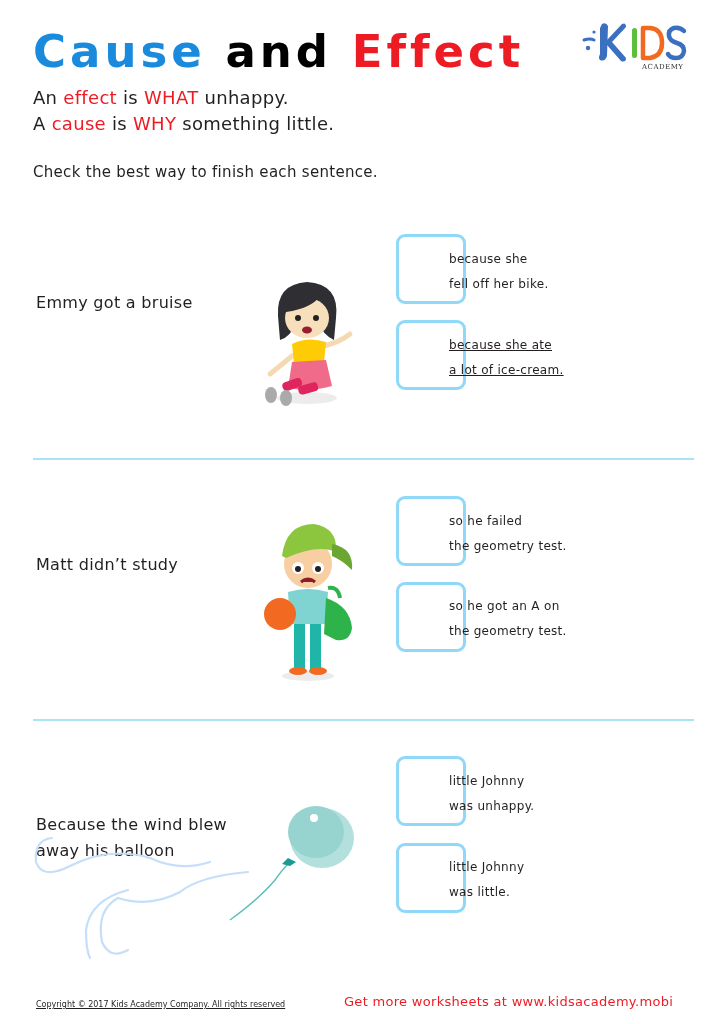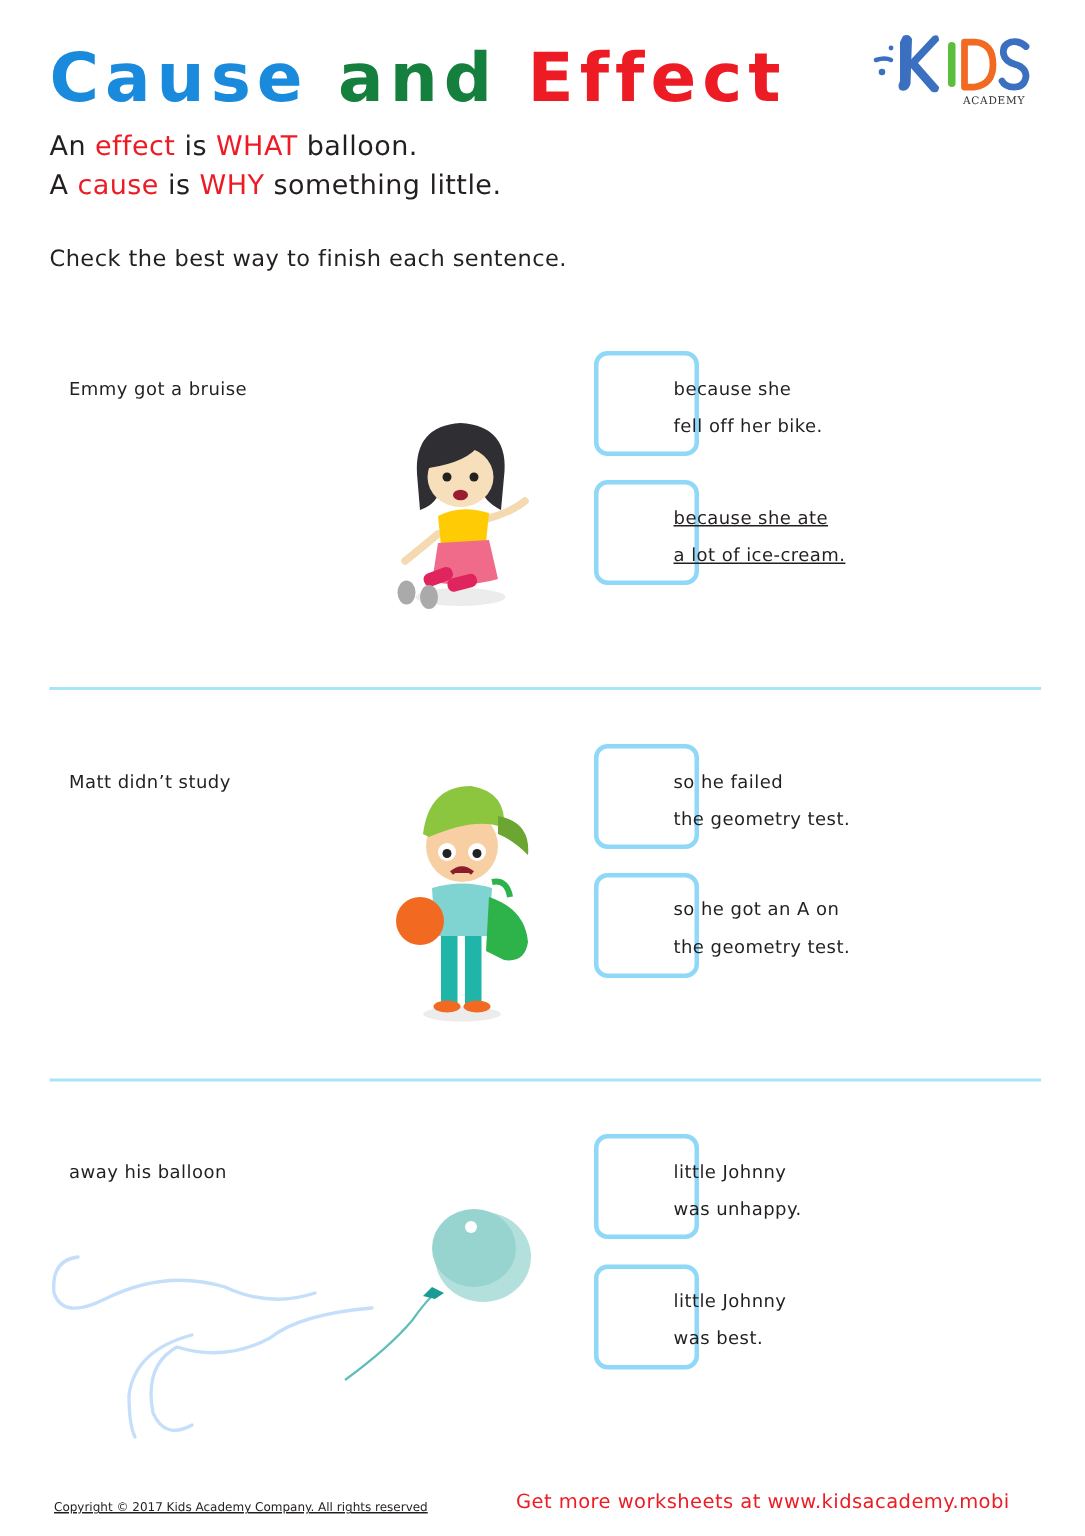--- a/index.html
+++ b/index.html
@@ -3,32 +3,32 @@
 <meta charset="utf-8">
 <style>
   html, body { margin: 0; padding: 0; background: #ffffff; }
   body { width: 723px; height: 1024px; position: relative; overflow: hidden;
          font-family: "DejaVu Sans", "Liberation Sans", sans-serif; color: #231f20; }
   .abs { position: absolute; }
 
   .title { left: 33px; top: 22px; font-family: "DejaVu Sans", sans-serif; font-weight: bold;
            font-size: 45px; letter-spacing: 4px; line-height: 60px; white-space: nowrap; }
   .title .w1 { color: #1a8bdc; }
-  .title .w2 { color: #15803d; margin-top: 28px; }
+  .title .w2 { color: #000000; margin-top: 28px; }
   .title .w3 { color: #ed1c24; }
 
   .logo { left: 580px; top: 18px; width: 120px; height: 52px; }
 
   .intro { left: 33px; font-size: 18px; line-height: 24px; white-space: nowrap; letter-spacing: 0.3px; }
   .intro .red { color: #ed1c24; }
   .intro1 { top: 86px; }
   .intro2 { top: 112px; }
   .instr  { left: 33px; top: 160px; font-size: 15px; line-height: 24px; white-space: nowrap; letter-spacing: 0.3px; }
 
-  .prompt { left: 46px; font-size: 12px; line-height: 26px; white-space: nowrap; letter-spacing: 0.3px; }
+  .prompt { left: 36px; font-size: 16px; line-height: 26px; white-space: nowrap; letter-spacing: 0.3px; margin-top: 44px; }
 
   .checkbox { width: 64px; height: 64px; border: 3px solid #8fd8f7; border-radius: 9px;
               box-sizing: content-box; background: #fff; cursor: pointer; }
   .opt { left: 449px; font-size: 12px; line-height: 25px; white-space: nowrap; letter-spacing: 0.3px; }
 
   .divider { left: 33px; width: 661px; height: 2px; background: #a9e3f7; }
 
   .footer-left { left: 36px; top: 1000px; font-size: 8px; line-height: 10px; color: #231f20; white-space: nowrap; text-decoration: underline; }
   .footer-right { left: 344px; top: 994px; font-size: 13px; line-height: 16px; color: #ed1c24; white-space: nowrap; letter-spacing: 0.3px; }
 </style>
@@ -58,21 +58,21 @@
     <path d="M104 13 Q100 9 94 10 Q88 12 89 18 Q90 23 97 25 Q104 27 104 33 Q103 40 96 40 Q90 40 88 36" fill="none" stroke="#3b6fc0" stroke-width="4.5" stroke-linecap="round"></path>
     <text x="62" y="51" font-family="DejaVu Serif, serif" font-size="7" fill="#333" letter-spacing="0.5">ACADEMY</text>
   </svg>
 </div>
 
 <div class="abs intro intro1">
   <span>An</span>
   <span class="red">effect</span>
   <span>is</span>
   <span class="red">WHAT</span>
-  <span>balloon.</span>
+  <span>unhappy.</span>
 </div>
 <div class="abs intro intro2">
   <span>A</span>
   <span class="red">cause</span>
   <span>is</span>
   <span class="red">WHY</span>
   <span>something little.</span>
 </div>
 <div class="abs instr">Check the best way to finish each sentence.</div>
 
@@ -157,20 +157,21 @@
 
 <div class="abs checkbox" style="left:396px; top:582px;"></div>
 <div class="abs opt" style="top:594px;">
   <div>so he got an A on</div>
   <div>the geometry test.</div>
 </div>
 
 <div class="abs divider" style="top:719px;"></div>
 
 <div class="abs prompt" style="top:768px;">
+  <div>Because the wind blew</div>
   <div>away his balloon</div>
 </div>
 
 <div class="abs" style="left:30px; top:800px; width:340px; height:170px;">
   <svg width="340" height="170" viewBox="0 0 340 170">
     <g fill="none" stroke="#c5defa" stroke-width="2.2" stroke-linecap="round">
       <path d="M22 38 Q4 40 6 62 Q12 80 40 66 Q80 46 120 58 Q150 72 180 62"></path>
       <path d="M98 90 Q60 100 56 130 Q56 150 60 158"></path>
       <path d="M218 72 Q170 76 150 92 Q120 108 88 98 Q66 110 72 142 Q80 160 98 150"></path>
     </g>
@@ -184,17 +185,17 @@
 
 <div class="abs checkbox" style="left:396px; top:756px;"></div>
 <div class="abs opt" style="top:769px;">
   <div>little Johnny</div>
   <div>was unhappy.</div>
 </div>
 
 <div class="abs checkbox" style="left:396px; top:843px;"></div>
 <div class="abs opt" style="top:855px;">
   <div>little Johnny</div>
-  <div>was best.</div>
+  <div>was little.</div>
 </div>
 
 <div class="abs footer-left">Copyright © 2017 Kids Academy Company. All rights reserved</div>
 <div class="abs footer-right">Get more worksheets at www.kidsacademy.mobi</div>
 
 </body></html>

